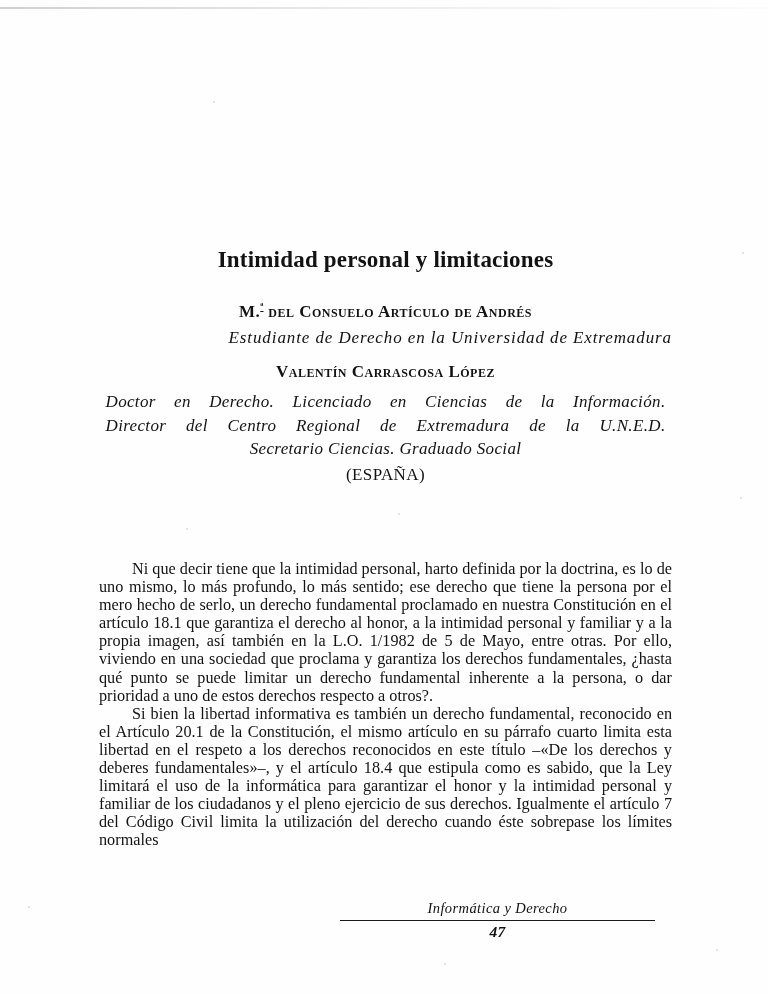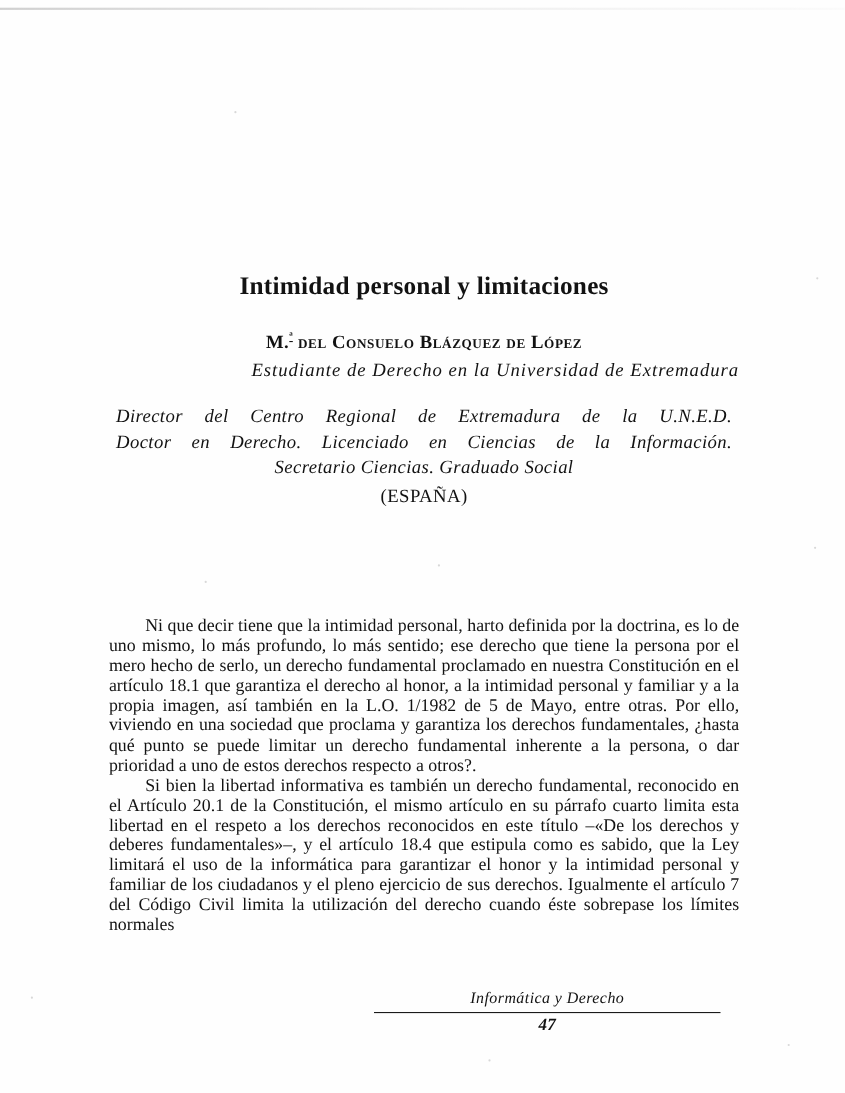--- a/index.html
+++ b/index.html
@@ -163,30 +163,31 @@
   <div class="speck" style="left:444px; top:963px; width:2px; height:2px;"></div>
   <div class="speck" style="left:716px; top:949px; width:2px; height:2px;"></div>
   <div class="speck" style="left:28px; top:906px; width:2px; height:2px;"></div>
 
   <div class="content">
 
     <h1 class="title">Intimidad personal y limitaciones</h1>
 
     <div class="byline-block">
 
-      <div class="author-name"><span>M.</span><span class="sup-ord">ª</span><span> del Consuelo Blázquez de López</span></div>
+      <div class="author-name"><span>M.</span><span class="sup-ord">ª</span><span> del Consuelo Artículo de Andrés</span></div>
 
       <div class="author-affil">Estudiante de Derecho en la Universidad de Extremadura</div>
 
       <div class="author-gap"></div>
 
+      <div class="author-name">Valentín Carrascosa López</div>
 
       <div class="affil-lines">
+        <span class="affil-line-just">Doctor en Derecho. Licenciado en Ciencias de la Información.</span>
         <span class="affil-line-just">Director del Centro Regional de Extremadura de la U.N.E.D.</span>
-        <span class="affil-line-just">Doctor en Derecho. Licenciado en Ciencias de la Información.</span>
         <span style="display:block;">Secretario Ciencias. Graduado Social</span>
       </div>
 
       <div class="country">(ESPAÑA)</div>
     </div>
 
     <div class="body-text">
       <p>Ni que decir tiene que la intimidad personal, harto definida por la doctrina, es lo de uno mismo, lo más profundo, lo más sentido; ese derecho que tiene la persona por el mero hecho de serlo, un derecho fundamental proclamado en nuestra Constitución en el artículo 18.1 que garantiza el derecho al honor, a la intimidad personal y familiar y a la propia imagen, así también en la L.O. 1/1982 de 5 de Mayo, entre otras. Por ello, viviendo en una sociedad que proclama y garantiza los derechos fundamentales, ¿hasta qué punto se puede limitar un derecho fundamental inherente a la persona, o dar prioridad a uno de estos derechos respecto a otros?.</p>
       <p>Si bien la libertad informativa es también un derecho fundamental, reconocido en el Artículo 20.1 de la Constitución, el mismo artículo en su párrafo cuarto limita esta libertad en el respeto a los derechos reconocidos en este título –«De los derechos y deberes fundamentales»–, y el artículo 18.4 que estipula como es sabido, que la Ley limitará el uso de la informática para garantizar el honor y la intimidad personal y familiar de los ciudadanos y el pleno ejercicio de sus derechos. Igualmente el artículo 7 del Código Civil limita la utilización del derecho cuando éste sobrepase los límites normales</p>
     </div>

